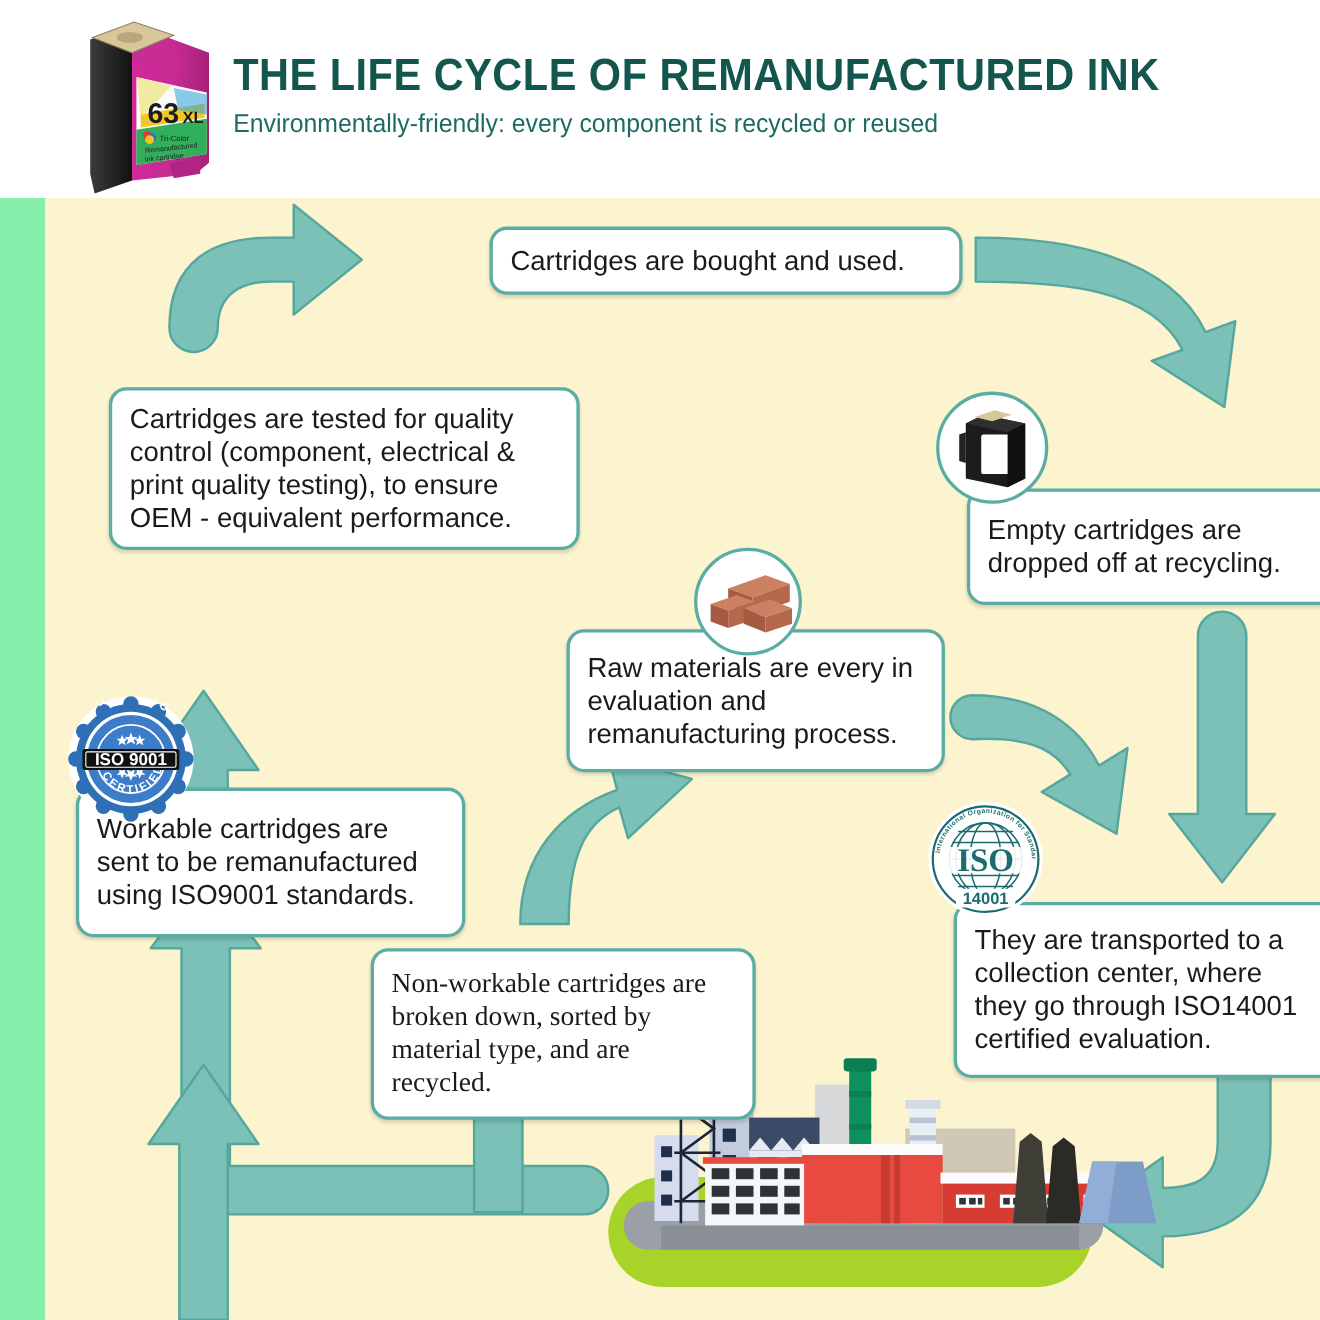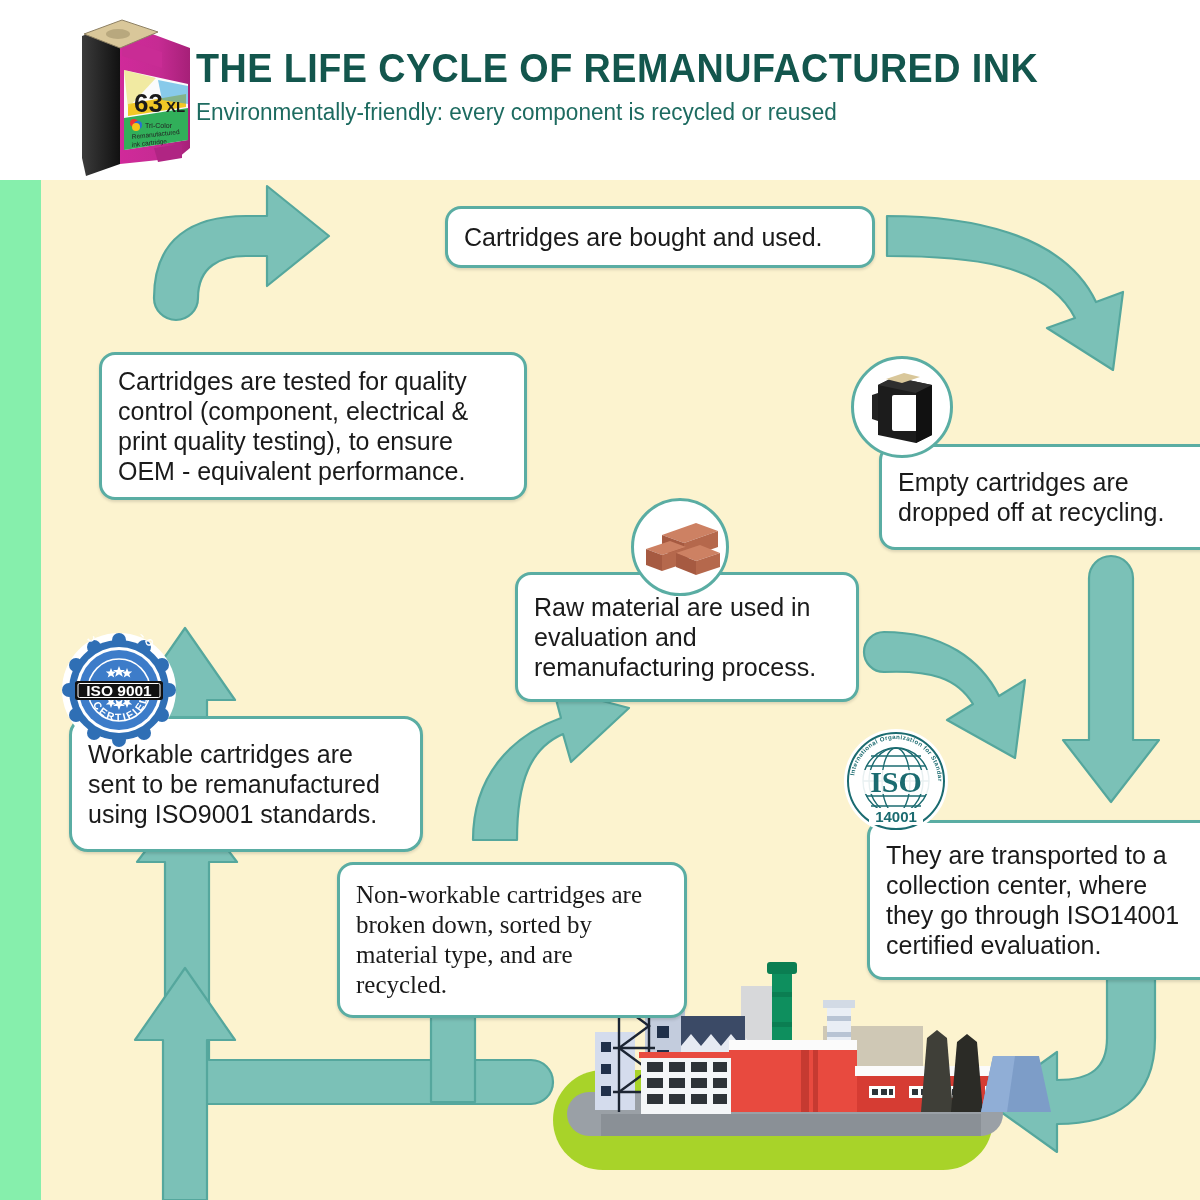--- a/index.html
+++ b/index.html
@@ -8,21 +8,21 @@
     width:1200px;height:1200px;
     font-family:"Liberation Sans","DejaVu Sans",sans-serif;
     background:#ffffff;
     overflow:hidden;
   }
   #page{position:relative;width:1011px;height:1200px;background:#86efac;}
 
   
   #header{position:absolute;left:0;top:0;width:1200px;height:180px;background:#ffffff;}
   #header-cartridge{position:absolute;left:58px;top:8px;width:145px;height:170px;}
-  #header-text{position:absolute;left:196px;top:48px;width:960px;}
+  #header-text{position:absolute;left:212px;top:48px;width:960px;}
   #title{
     font-family:"Liberation Sans Narrow","Liberation Sans",sans-serif;
     font-weight:bold;font-size:41px;letter-spacing:.5px;
     color:#13564d;margin:0;line-height:1;
     transform:scaleX(.92);transform-origin:left center;
     white-space:nowrap;
   }
   #subtitle{
     font-family:"Liberation Sans Narrow","Liberation Sans",sans-serif;
     font-size:23.5px;color:#1d6b60;margin:12px 0 0 0;line-height:1;
@@ -291,24 +291,24 @@
 
     <div class="box" style="left:58px;top:172px;width:428px;height:148px;">
       <p>Cartridges are tested for quality control (component, electrical &amp; print quality testing), to ensure OEM - equivalent performance.</p>
     </div>
 
     <div class="box" style="left:838px;top:264px;width:336px;height:106px;">
       <p>Empty cartridges are dropped off at recycling.</p>
     </div>
 
     <div class="box" style="left:474px;top:392px;width:344px;height:130px;">
-      <p>Raw material are used in evaluation and remanufacturing process.</p>
-    </div>
-
-    <div class="box" style="left:28px;top:536px;width:354px;height:136px;border-radius:19px;">
+      <p>Raw materials are every in evaluation and remanufacturing process.</p>
+    </div>
+
+    <div class="box" style="left:28px;top:536px;width:354px;height:136px;">
       <p>Workable cartridges are sent to be remanufactured using ISO9001 standards.</p>
     </div>
 
     <div class="box" style="left:826px;top:640px;width:348px;height:160px;">
       <p>They are transported to a collection center, where they go through ISO14001 certified evaluation.</p>
     </div>
 
     <div class="box" style="left:296px;top:682px;width:350px;height:156px;font-family:Liberation Serif, serif;">
       <p>Non-workable cartridges are broken down, sorted by material type, and are recycled.</p>
     </div>

